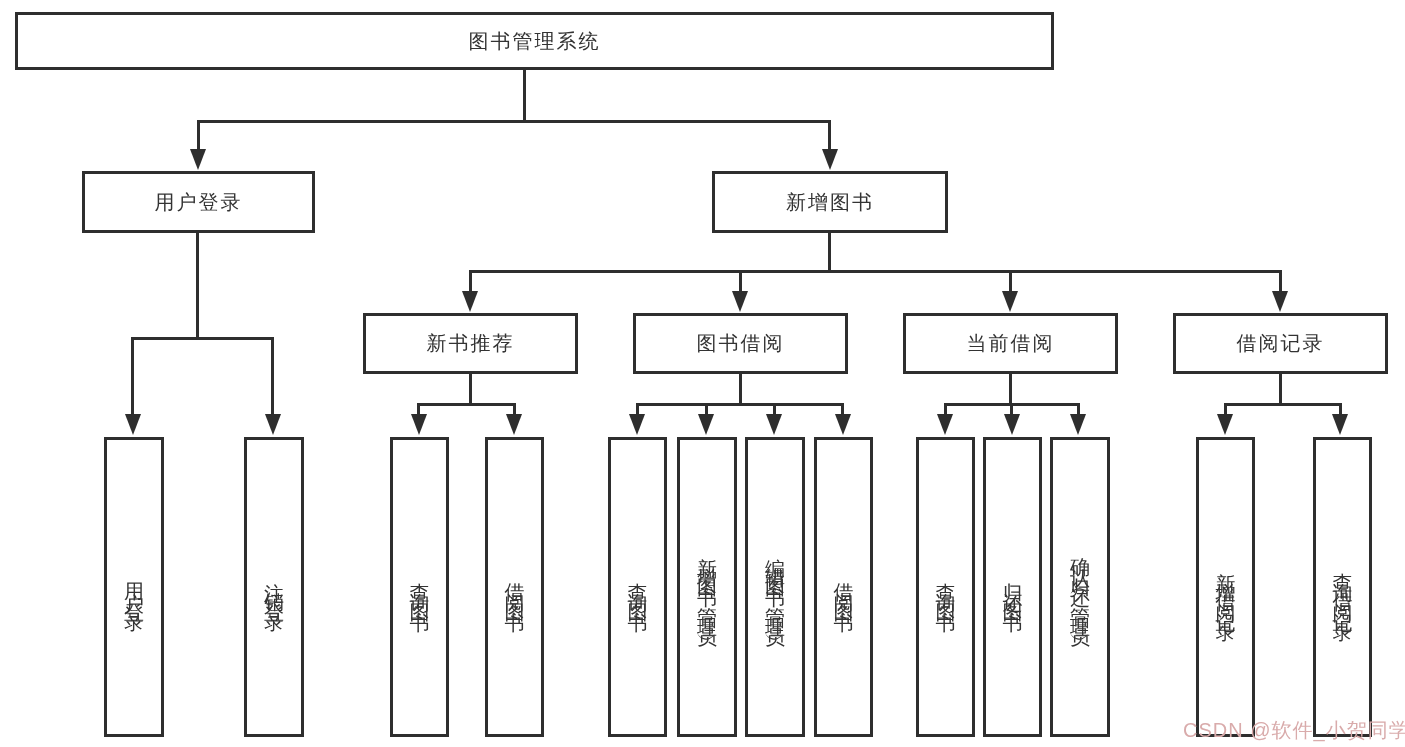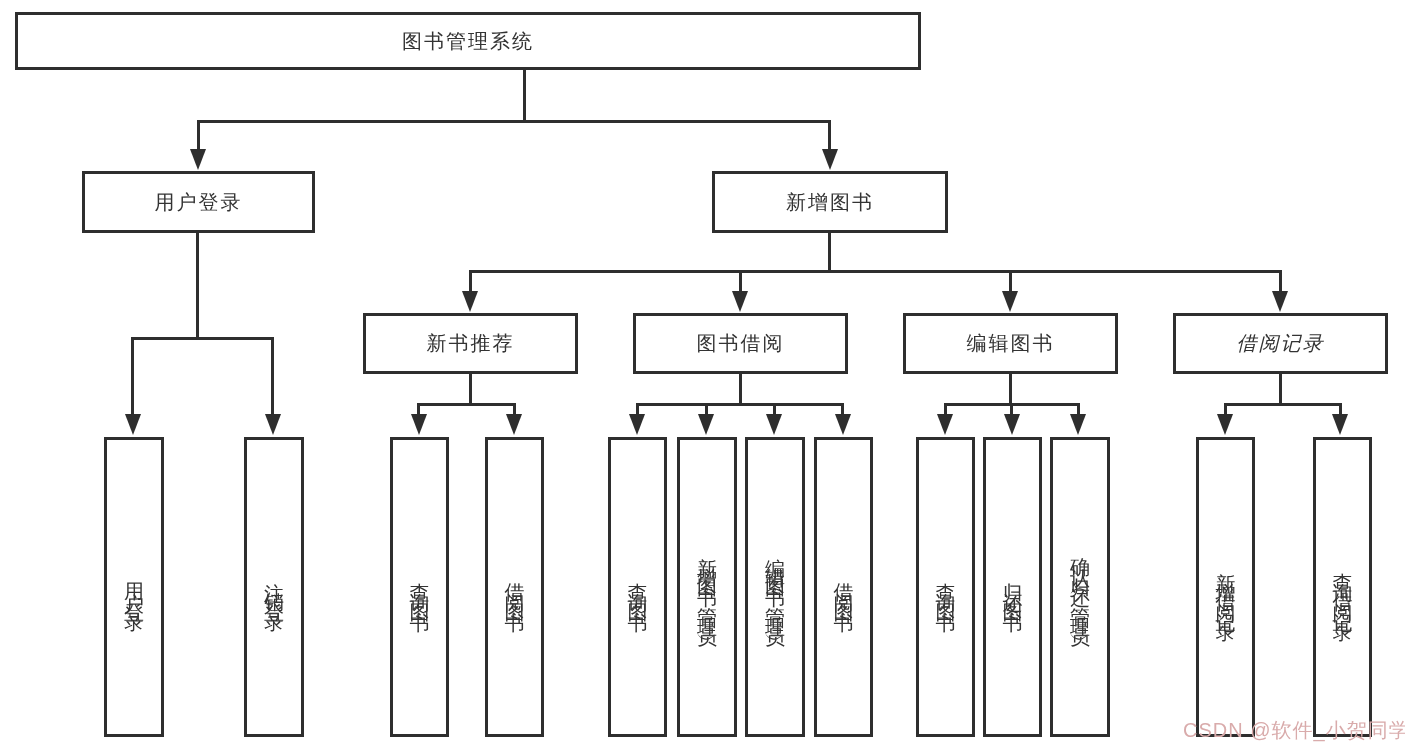--- a/index.html
+++ b/index.html
@@ -44,21 +44,21 @@
     color:#d9abab;
     white-space:nowrap;
     z-index:5;
   }
 </style>
 </head>
 <body>
 
 <div class="canvas">
 
-  <div class="node" style="left:15px;top:12px;width:906px;height:58px;">
+  <div class="node" style="left:15px;top:12px;width:1039px;height:58px;">
     <span>图书管理系统</span>
   </div>
 
   <div class="v" style="left:523px;top:70px;height:52px;"></div>
   <div class="h" style="left:197px;top:120px;width:634px;"></div>
   <div class="v" style="left:197px;top:120px;height:32px;"></div>
   <div class="v" style="left:828px;top:120px;height:32px;"></div>
   <div class="a" style="left:190px;top:149px;"></div>
   <div class="a" style="left:822px;top:149px;"></div>
 
@@ -87,23 +87,23 @@
   <div class="a" style="left:1002px;top:291px;"></div>
   <div class="a" style="left:1272px;top:291px;"></div>
 
   <div class="node" style="left:363px;top:313px;width:215px;height:61px;">
     <span>新书推荐</span>
   </div>
   <div class="node" style="left:633px;top:313px;width:215px;height:61px;">
     <span>图书借阅</span>
   </div>
   <div class="node" style="left:903px;top:313px;width:215px;height:61px;">
-    <span>编辑图书</span>
+    <span>当前借阅</span>
   </div>
-  <div class="node" style="left:1173px;top:313px;width:215px;height:61px;font-style:italic;">
+  <div class="node" style="left:1173px;top:313px;width:215px;height:61px;">
     <span>借阅记录</span>
   </div>
 
   <div class="v" style="left:469px;top:374px;height:32px;"></div>
   <div class="h" style="left:417px;top:403px;width:99px;"></div>
   <div class="v" style="left:417px;top:403px;height:14px;"></div>
   <div class="v" style="left:513px;top:403px;height:14px;"></div>
 
   <div class="v" style="left:739px;top:374px;height:32px;"></div>
   <div class="h" style="left:636px;top:403px;width:208px;"></div>

